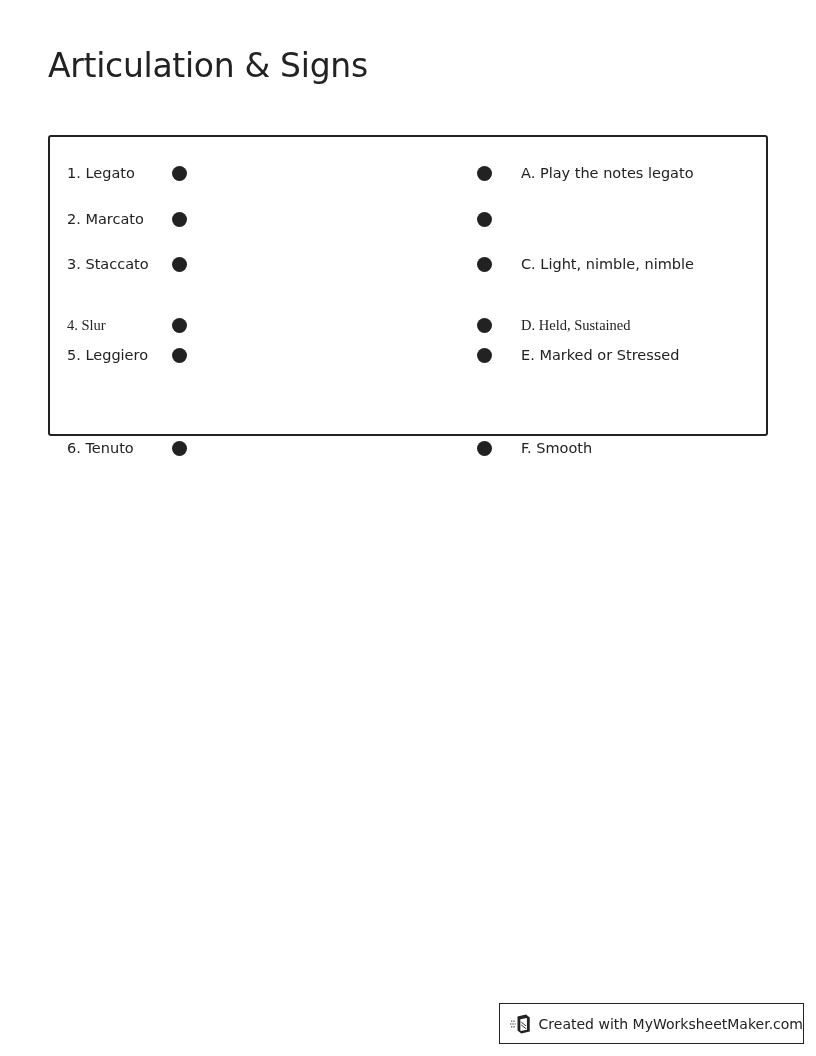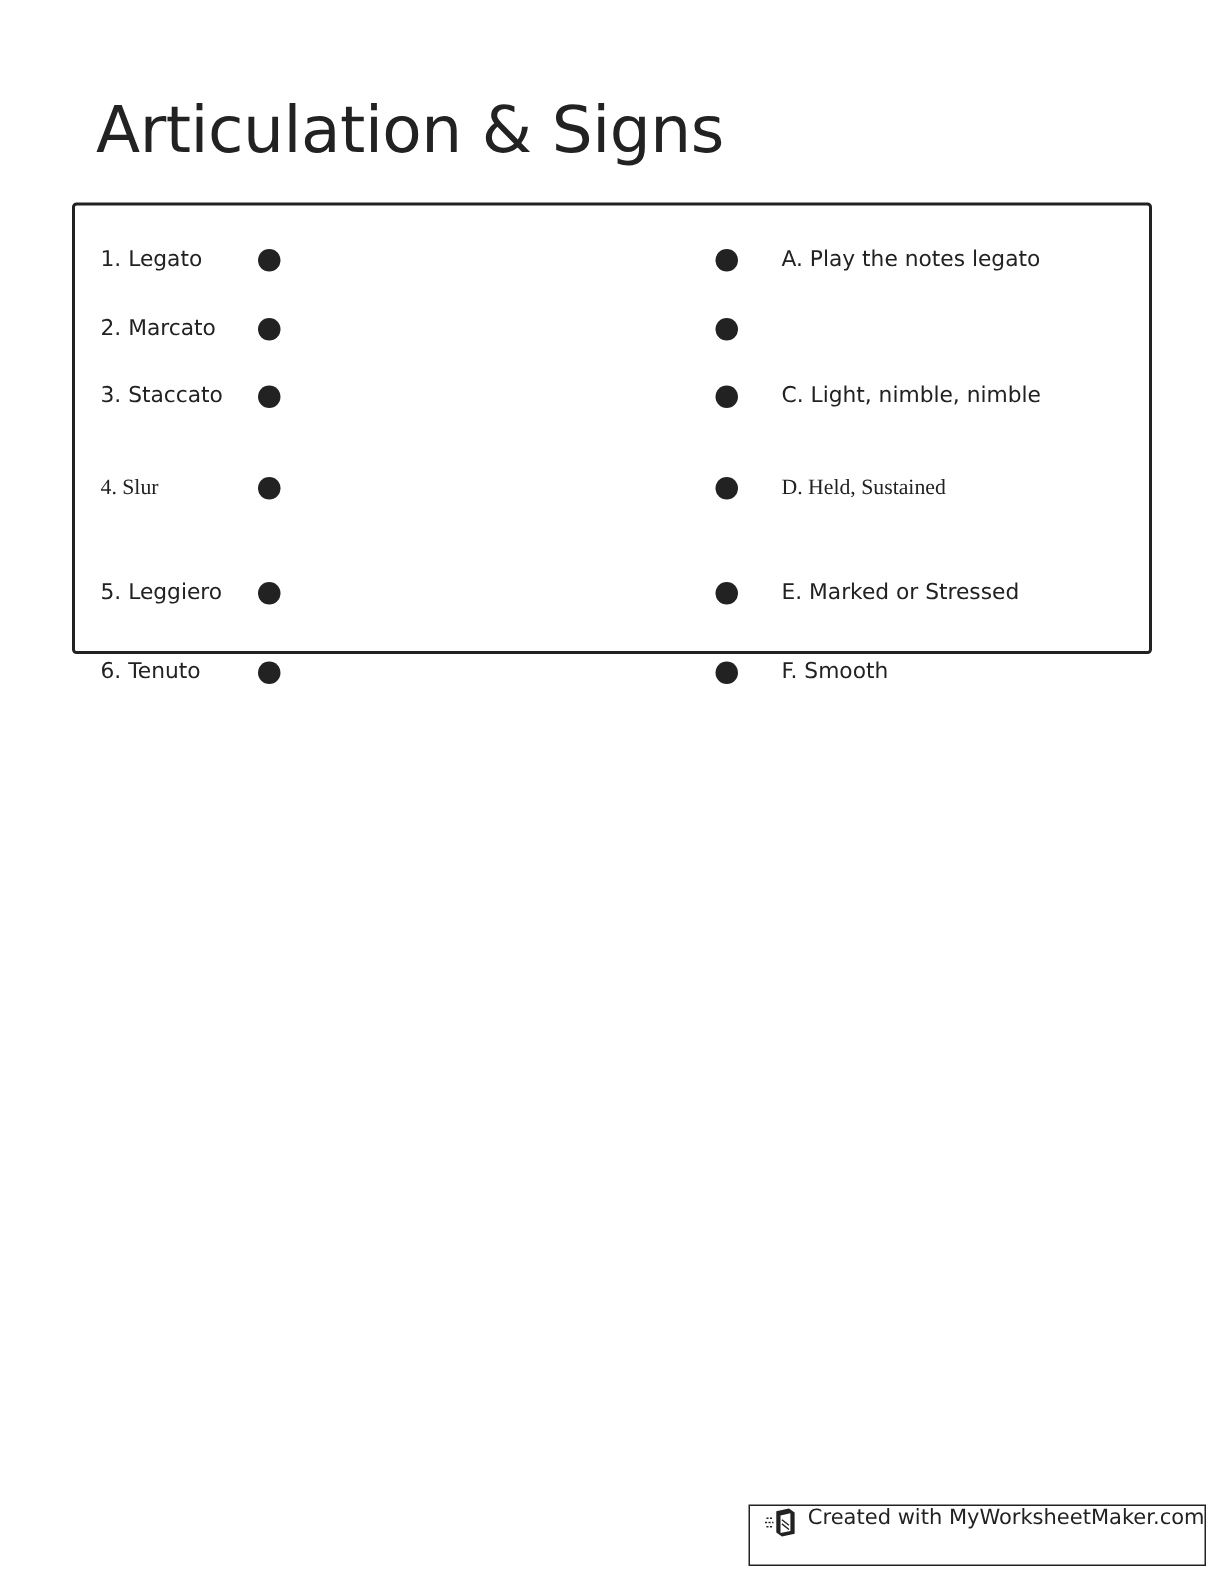--- a/index.html
+++ b/index.html
@@ -1,29 +1,29 @@
 <!DOCTYPE html>
 <html><head>
   <meta charset="utf-8">
   <style>
     html, body { margin: 0; padding: 0; background: #ffffff; }
     body { width: 816px; height: 1056px; position: relative; overflow: hidden;
       font-family: "DejaVu Sans", "Liberation Sans", sans-serif; color: #222222; }
-    .title { position: absolute; left: 48px; top: 46px; font-size: 43px; font-weight: normal;
-      margin: 16px; color: #222222; letter-spacing: -0.3px; }
+    .title { position: absolute; left: 48px; top: 46px; font-size: 33px; font-weight: normal;
+      margin: 0; color: #222222; letter-spacing: -0.3px; }
     .match-box { position: absolute; left: 48px; top: 135px; width: 716px; height: 297px;
       border: 2px solid #222222; border-radius: 3px; box-sizing: content-box; }
     .row { position: absolute; height: 20px; }
     .left-label { position: absolute; left: 17px; font-size: 14.5px; line-height: 20px; white-space: nowrap; text-align: right; }
     .dot { position: absolute; width: 15px; height: 15px; border-radius: 50%; background: #222222; top: 3px; }
     .dot-left { left: 122px; }
     .dot-right { left: 427px; }
     .right-label { position: absolute; left: 471px; font-size: 14.5px; line-height: 20px; white-space: nowrap; }
     .footer { position: absolute; left: 499px; top: 1003px; width: 305px; height: 41px;
-      border: 1.5px solid #222222; box-sizing: border-box; display: flex; align-items: flex-start; }
+      border: 1.5px solid #222222; box-sizing: border-box; display: flex; align-items: center; }
     .footer-icon { margin-left: 10px; width: 24px; height: 22px; }
     .footer-text { margin-left: 6px; font-size: 14px; color: #222222; white-space: nowrap; }
   </style>
 </head>
 <body>
 
 <h1 class="title">Articulation &amp; Signs</h1>
 
 <div class="match-box">
   <div class="row" style="top:26px; left:0; width:716px;">
@@ -42,21 +42,21 @@
     <span class="dot dot-left"></span>
     <span class="dot dot-right"></span>
     <span class="right-label">C. Light, nimble, nimble</span>
   </div>
   <div class="row" style="top:178px; left:0; width:816px;font-family:Liberation Serif, serif;">
     <span class="left-label">4. Slur</span>
     <span class="dot dot-left"></span>
     <span class="dot dot-right"></span>
     <span class="right-label">D. Held, Sustained</span>
   </div>
-  <div class="row" style="top:208px; left:0; width:596px;margin-top:40px;">
+  <div class="row" style="top:208px; left:0; width:596px;">
     <span class="left-label">5. Leggiero</span>
     <span class="dot dot-left"></span>
     <span class="dot dot-right"></span>
     <span class="right-label">E. Marked or Stressed</span>
   </div>
   <div class="row" style="top:253px; left:0; width:716px;margin-top:48px;">
     <span class="left-label">6. Tenuto</span>
     <span class="dot dot-left"></span>
     <span class="dot dot-right"></span>
     <span class="right-label">F. Smooth</span>

